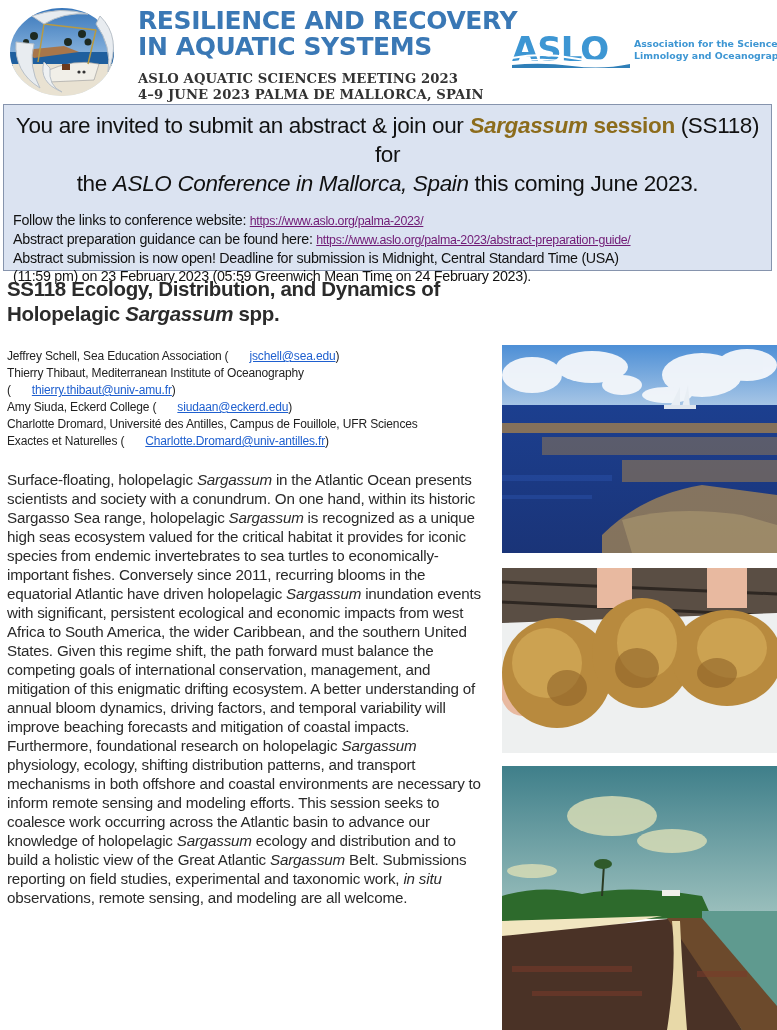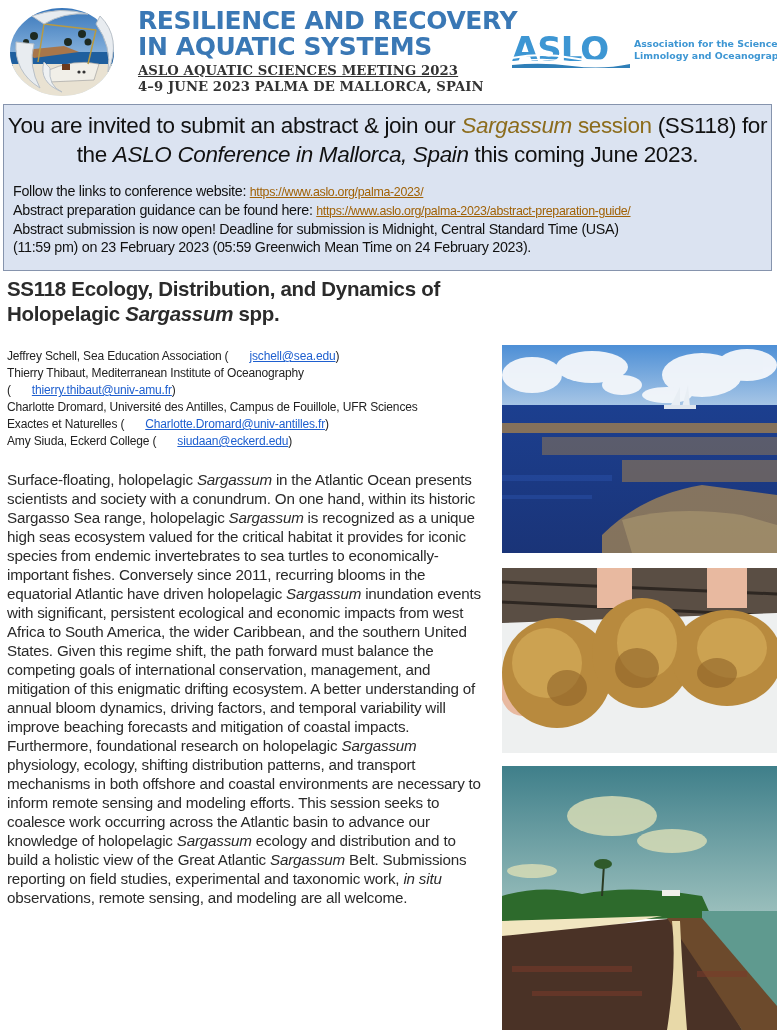--- a/index.html
+++ b/index.html
@@ -11,40 +11,40 @@
     .conf-logo { position: absolute; left: 4px; top: 2px; width: 122px; height: 96px; }
     .conf-title { position: absolute; left: 138px; top: 8px; }
     .conf-title .t1, .conf-title .t2 {
       font-family: "DejaVu Sans", sans-serif; font-weight: bold; color: #3a78b5;
       font-size: 25px; line-height: 26px; letter-spacing: -0.4px; white-space: nowrap;
     }
     .conf-title .t3, .conf-title .t4 {
       font-family: "DejaVu Serif", serif; font-weight: bold; color: #333;
       font-size: 13.2px; line-height: 16px; letter-spacing: 0.1px; white-space: nowrap;
     }
-    .conf-title .t3 { margin-top: 3px; text-decoration: underline; }
+    .conf-title .t3 { margin-top: 11px; }
 
     .aslo { position: absolute; left: 512px; top: 32px; height: 40px; width: 262px; }
     .aslo-word { position: absolute; left: 0; top: 0; width: 118px; height: 38px; }
     .aslo-tag { position: absolute; left: 122px; top: 6px; color: #3d96d3; font-weight: bold;
       font-size: 9.4px; line-height: 12px; white-space: nowrap; font-family: "DejaVu Sans", sans-serif; }
 
     
     .invite {
       position: absolute; left: 3px; top: 104px; width: 769px; height: 167px;
       background: #dbe3f1; border: 1.5px solid #8694ad;
     }
     .invite-head {
       text-align: center; font-size: 22.5px; line-height: 29px; color: #111;
       margin-top: 6px; font-family: "Liberation Sans", sans-serif; letter-spacing: -0.35px;
     }
-    .invite-head .accent { color: #8c6c1c; font-weight: normal; margin-top: 47px; }
+    .invite-head .accent { color: #8c6c1c; font-weight: bold; margin-top: 47px; }
     .invite-head em { font-style: italic; }
     .invite-body { margin-top: 13px; padding-left: 9px; font-size: 14.3px; line-height: 18px; color: #111; letter-spacing: -0.3px; }
-    .invite-body a { color: #a16207; text-decoration: underline; font-size: 12.4px; }
+    .invite-body a { color: #701a75; text-decoration: underline; font-size: 12.4px; }
 
     
     .session-title {
       position: absolute; left: 7px; top: 276px; width: 480px;
       font-size: 20.5px; line-height: 25px; font-weight: bold; color: #2b2b2b; letter-spacing: -0.3px;
     }
     .session-title em { font-style: italic; }
 
     
     .authors { position: absolute; left: 7px; top: 348px; width: 485px; font-size: 12px; line-height: 17px; color: #222; letter-spacing: -0.15px; }
@@ -157,25 +157,25 @@
 
 <div class="authors">
   <div>
     <span>Jeffrey Schell, Sea Education Association (</span><a href="#">jschell@sea.edu</a><span>)</span>
   </div>
   <div>
     <div>Thierry Thibaut, Mediterranean Institute of Oceanography</div>
     <span>(</span><a href="#">thierry.thibaut@univ-amu.fr</a><span>)</span>
   </div>
   <div>
+    <span>Amy Siuda, Eckerd College (</span><a href="#">siudaan@eckerd.edu</a><span>)</span>
+  </div>
+  <div>
     <div>Charlotte Dromard, Université des Antilles, Campus de Fouillole, UFR Sciences</div>
     <span>Exactes et Naturelles (</span><a href="#">Charlotte.Dromard@univ-antilles.fr</a><span>)</span>
-  </div>
-  <div>
-    <span>Amy Siuda, Eckerd College (</span><a href="#">siudaan@eckerd.edu</a><span>)</span>
   </div>
 </div>
 
 <div class="abstract" id="abstract"><span>Surface-floating, holopelagic </span><em>Sargassum</em><span> in the Atlantic Ocean presents scientists and society with a conundrum. On one hand, within its historic Sargasso Sea range, holopelagic </span><em>Sargassum</em><span> is recognized as a unique high seas ecosystem valued for the critical habitat it provides for iconic species from endemic invertebrates to sea turtles to economically-important fishes. Conversely since 2011, recurring blooms in the equatorial Atlantic have driven holopelagic </span><em>Sargassum</em><span> inundation events with significant, persistent ecological and economic impacts from west Africa to South America, the wider Caribbean, and the southern United States. Given this regime shift, the path forward must balance the competing goals of international conservation, management, and mitigation of this enigmatic drifting ecosystem. A better understanding of annual bloom dynamics, driving factors, and temporal variability will improve beaching forecasts and mitigation of coastal impacts. Furthermore, foundational research on holopelagic </span><em>Sargassum</em><span> physiology, ecology, shifting distribution patterns, and transport mechanisms in both offshore and coastal environments are necessary to inform remote sensing and modeling efforts. This session seeks to coalesce work occurring across the Atlantic basin to advance our knowledge of holopelagic </span><em>Sargassum</em><span> ecology and distribution and to build a holistic view of the Great Atlantic </span><em>Sargassum</em><span> Belt. Submissions reporting on field studies, experimental and taxonomic work, </span><em>in situ</em><span> observations, remote sensing, and modeling are all welcome.</span></div>
 
 <div class="keywords">
   <span class="kw-label">Key words: </span><em>Sargassum</em><span>, Macroalgae, Atlantic, Caribbean, Ecology</span>
 </div>
 
 <div class="photo photo-1">

